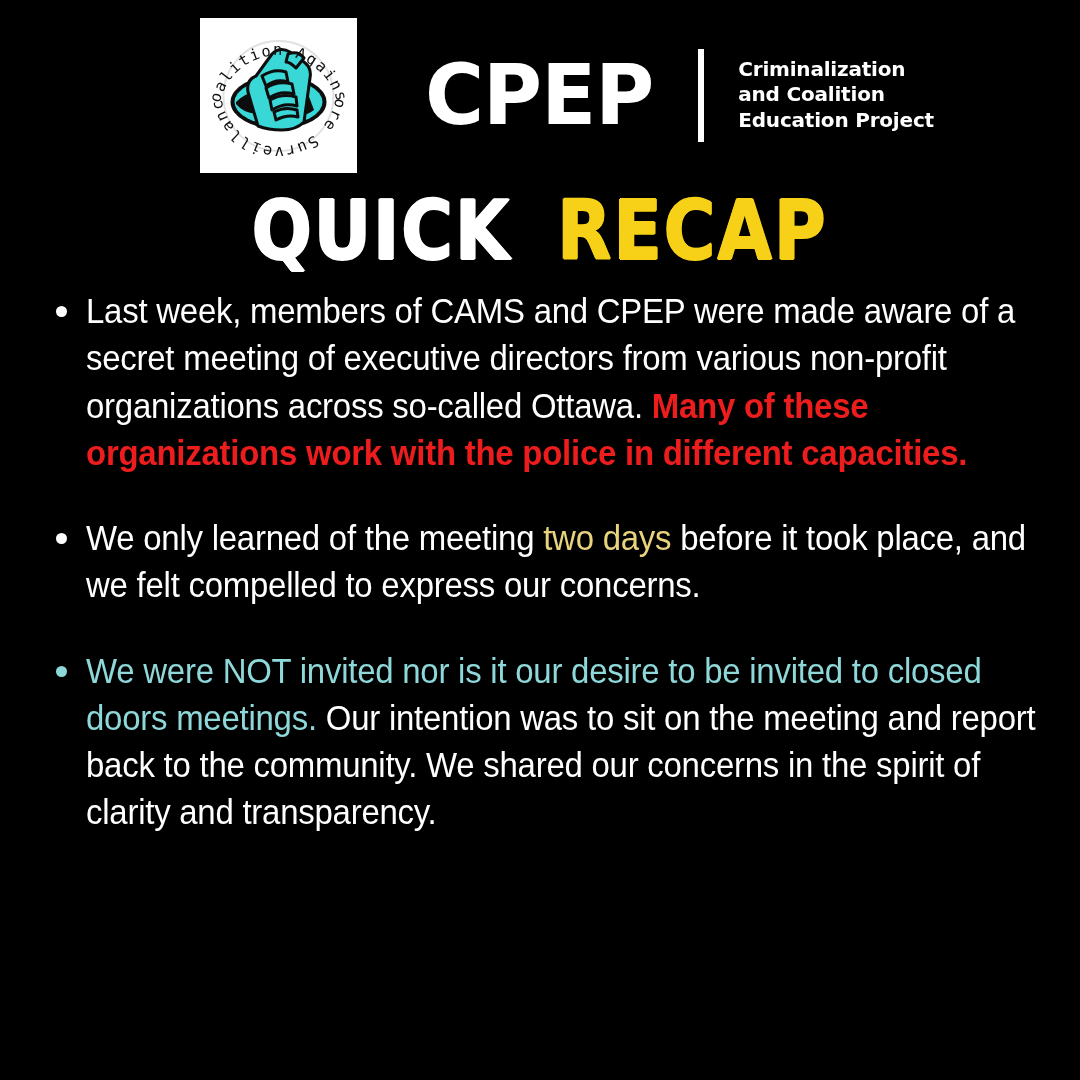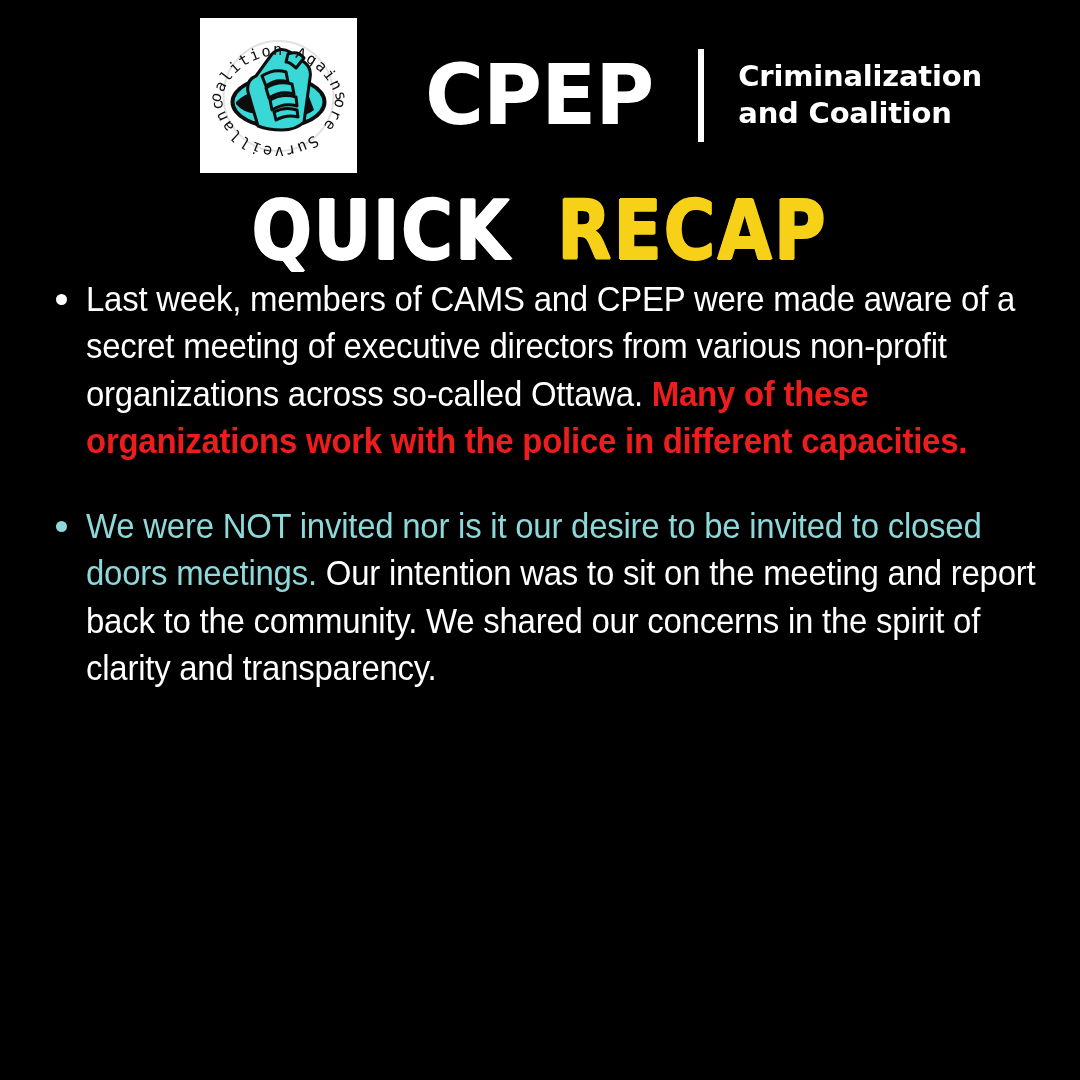--- a/index.html
+++ b/index.html
@@ -64,21 +64,21 @@
   }
   .cpep-divider {
     width: 6px;
     height: 93px;
     background: #ffffff;
     margin-right: 22px;
   }
   .cpep-sub {
     font-family: "DejaVu Sans", sans-serif;
     font-weight: bold;
-    font-size: 29px;
+    font-size: 20px;
     line-height: 1.26;
     color: #ffffff;
     letter-spacing: -0.2px;
   }
 
   
   .title {
     position: absolute;
     left: 0;
     top: 196px;
@@ -101,21 +101,21 @@
        0 1px 0 currentColor,
        0 -1px 0 currentColor;
   }
   .title .quick { color: #ffffff; }
   .title .recap { color: #f7d117; margin-left: 26px; }
 
   
   .body {
     position: absolute;
     left: 44px;
-    top: 276px;
+    top: 288px;
     width: 1010px;
   }
   .bullet {
     position: relative;
     padding-left: 42px;
     margin-bottom: 38px;
   }
   .bullet:last-child { margin-bottom: 7px; }
   .bullet .dot {
     position: absolute;
@@ -179,38 +179,45 @@
         </g>
       </svg>
     </div>
 
     <div class="cpep-lockup">
       <div class="cpep-word">CPEP</div>
       <div class="cpep-divider"></div>
       <div class="cpep-sub">
         <div>Criminalization</div>
         <div>and Coalition</div>
+        <div>Education Project</div>
       </div>
     </div>
 
   </div>
 
   <div class="title">
     <span class="word quick">QUICK</span><span class="word recap">RECAP</span>
   </div>
 
   <div class="body">
 
     <div class="bullet">
       <span class="dot"></span>
       <div class="text">
         <span>Last week, members of CAMS and CPEP were made aware of a secret meeting of executive directors from various non-profit organizations across so-called Ottawa. </span><span class="red">Many of these organizations work with the police in different capacities.</span>
       </div>
     </div>
 
+    <div class="bullet">
+      <span class="dot"></span>
+      <div class="text">
+        <span>We only learned of the meeting </span><span class="gold">two days</span><span> before it took place, and we felt compelled to express our concerns.</span>
+      </div>
+    </div>
 
 
     <div class="bullet teal-dot">
       <span class="dot"></span>
       <div class="text">
         <span class="teal">We were NOT invited nor is it our desire to be invited to closed doors meetings.</span><span> Our intention was to sit on the meeting and report back to the community. We shared our concerns in the spirit of clarity and transparency.</span>
       </div>
     </div>
 
   </div>

